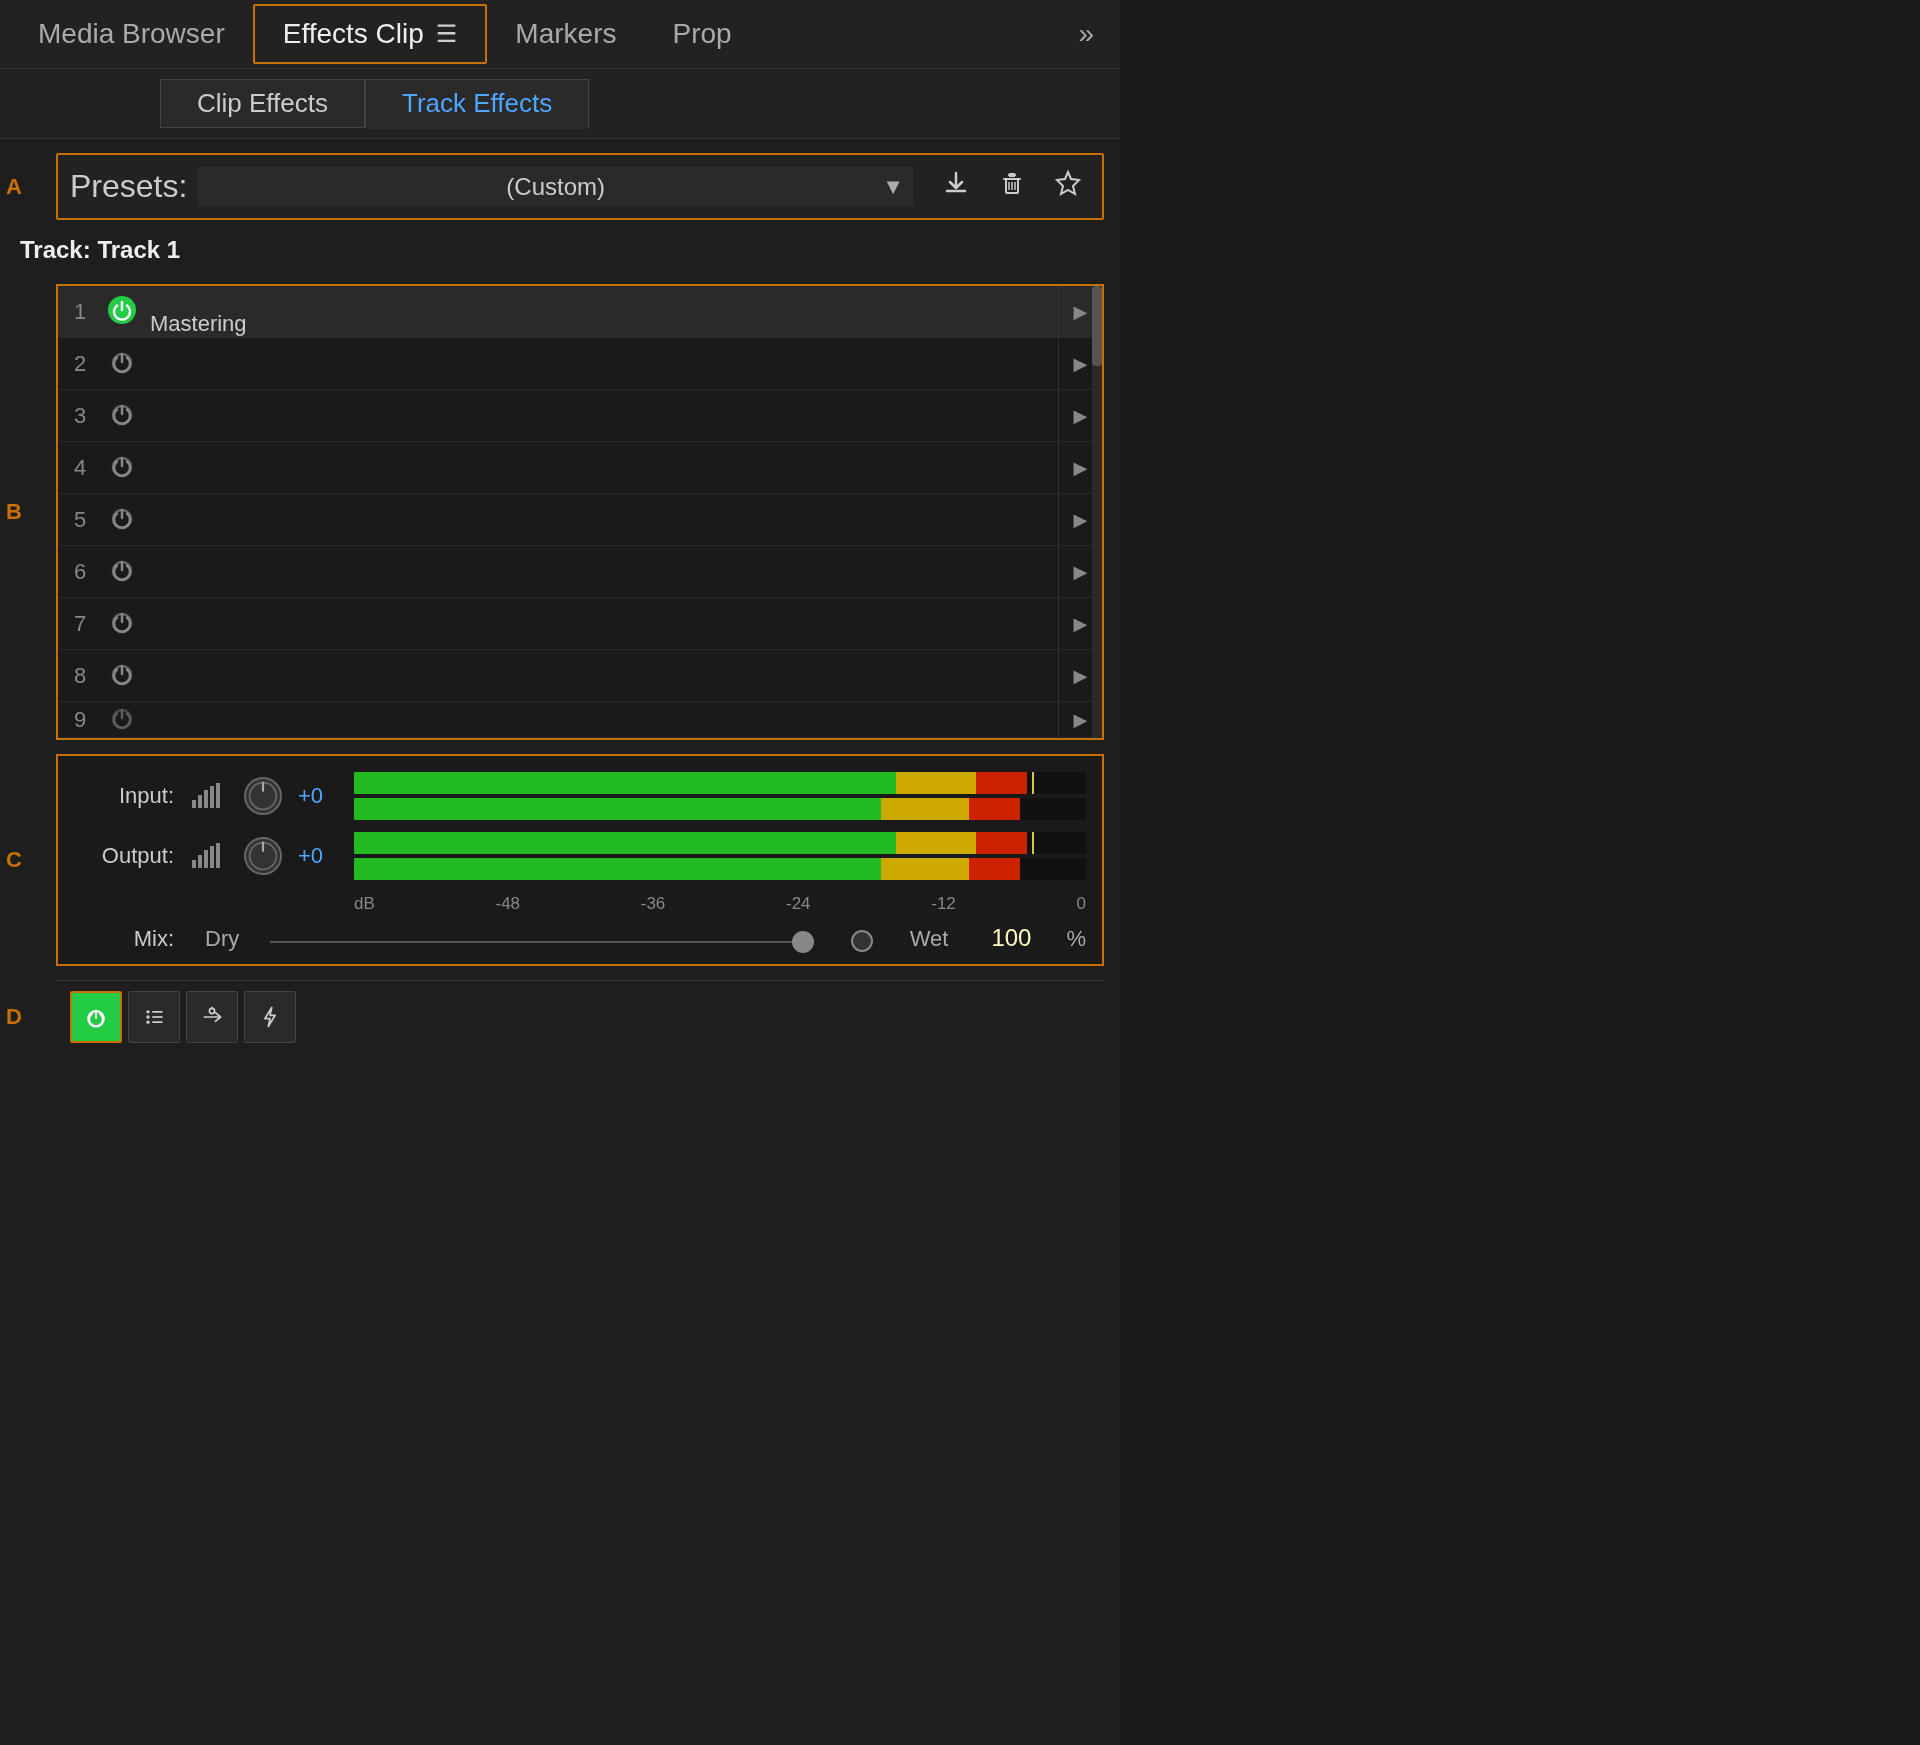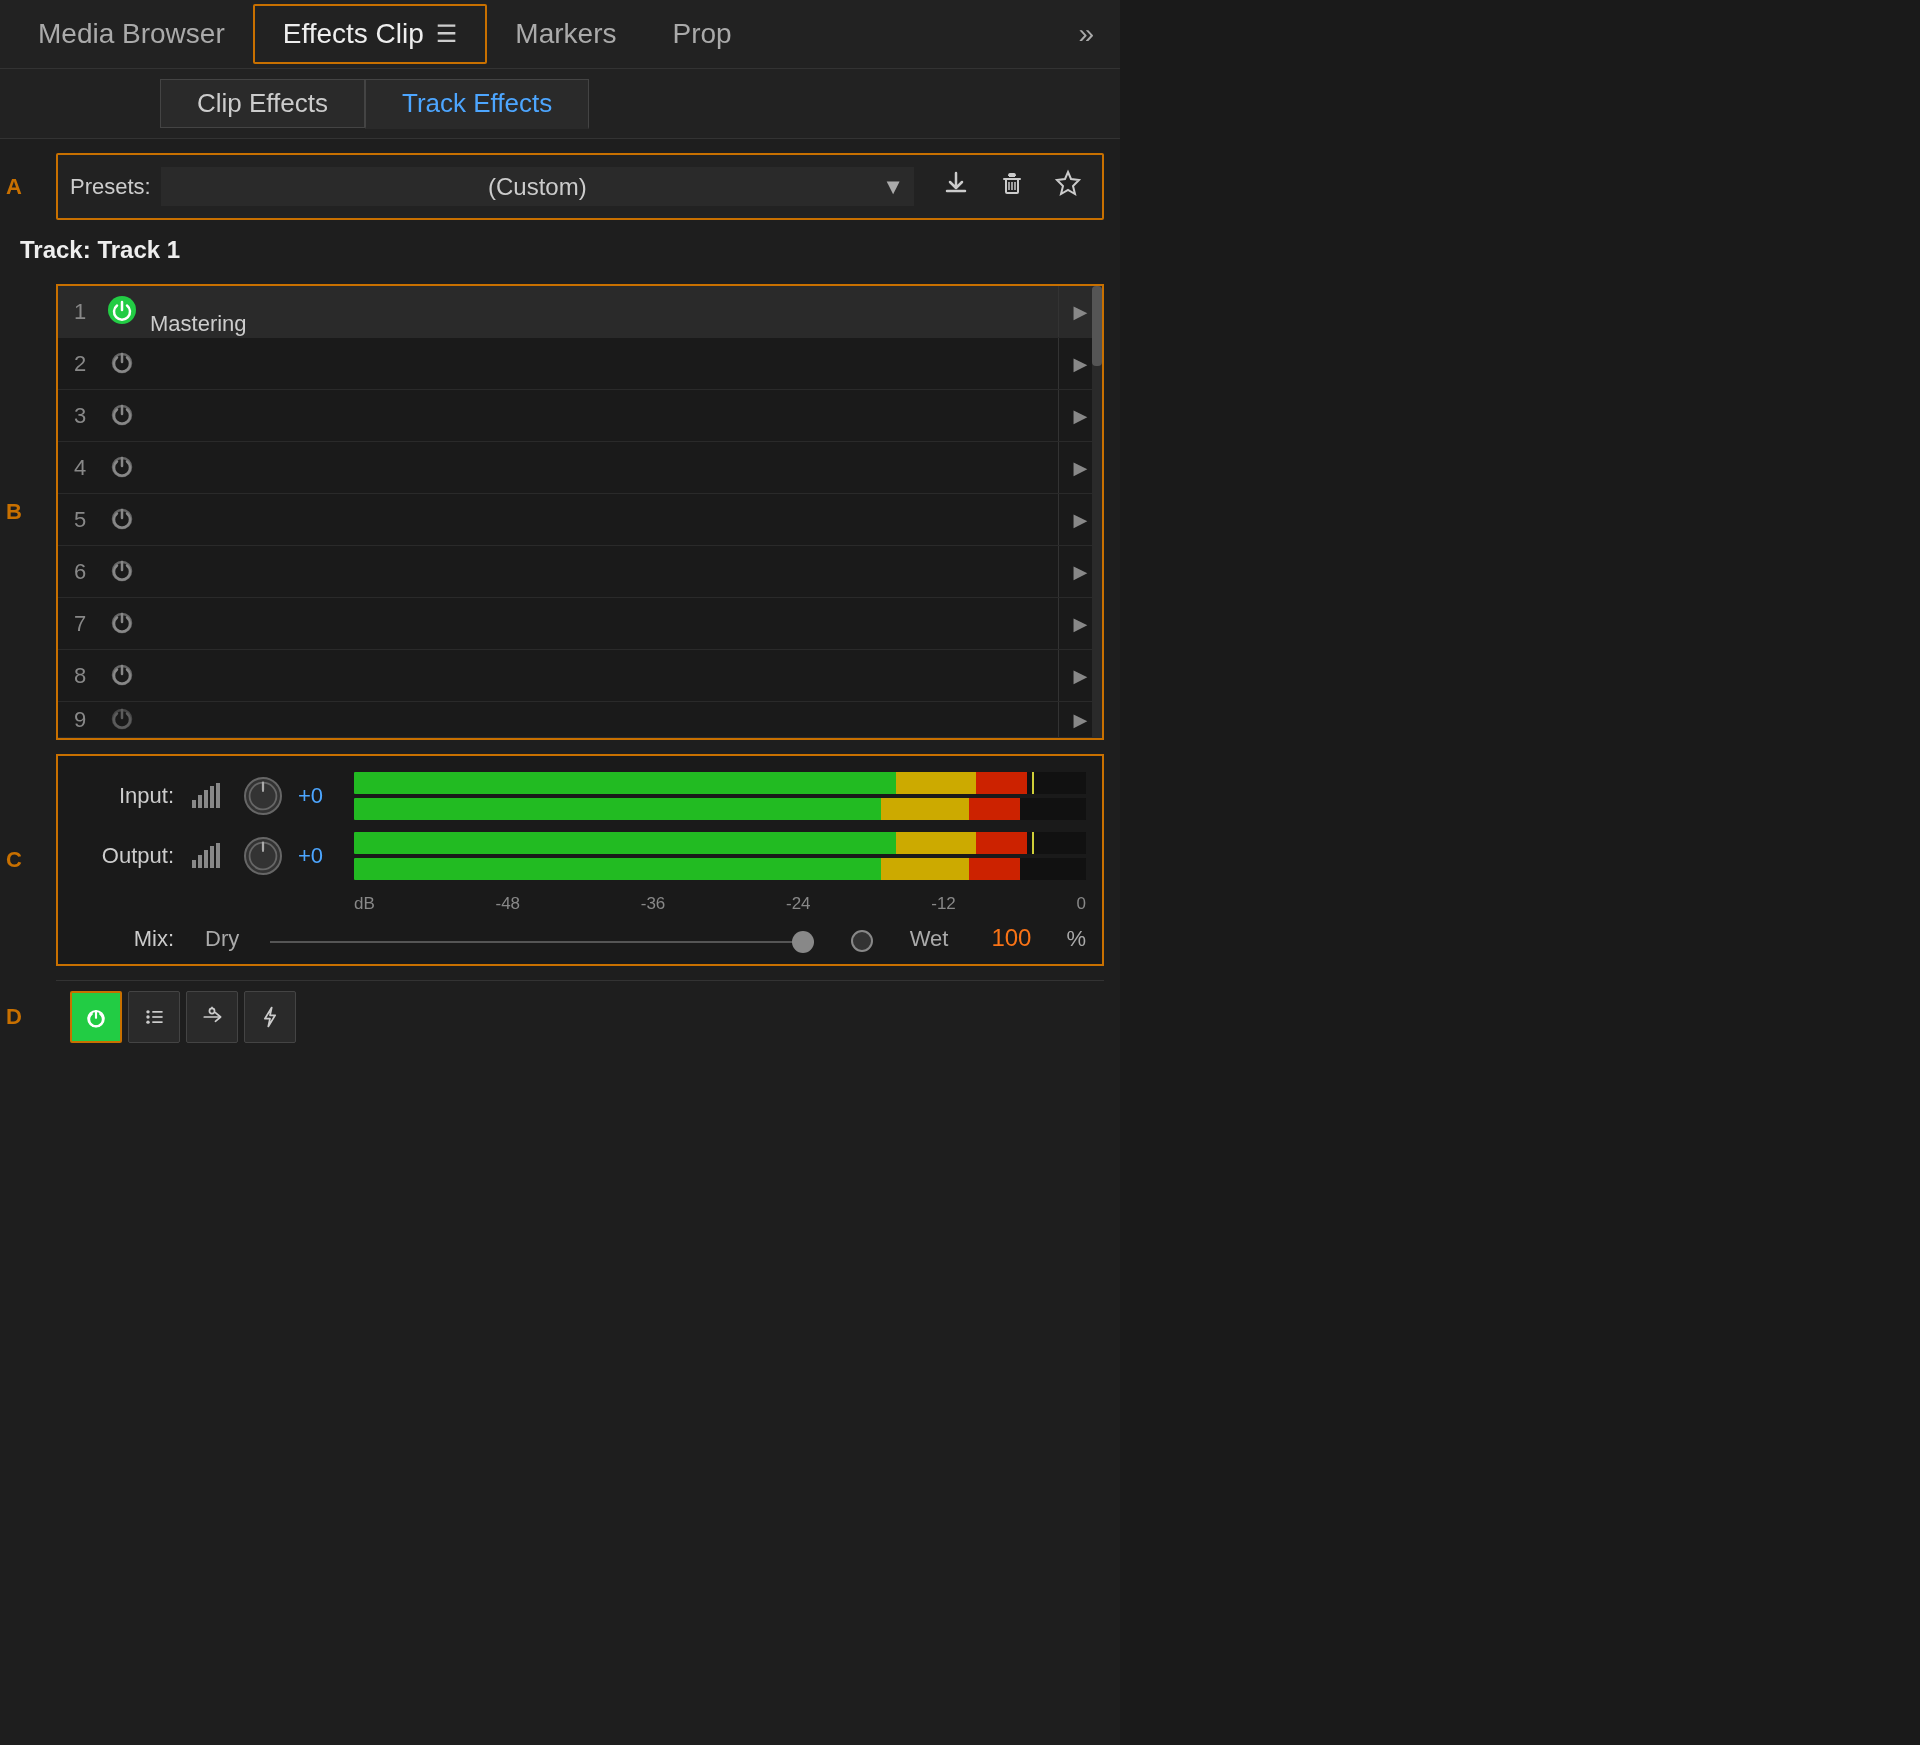--- a/index.html
+++ b/index.html
@@ -84,21 +84,21 @@
       display: flex;
       align-items: center;
       gap: 10px;
       margin-bottom: 16px;
       border: 2px solid #c87000;
       padding: 10px 12px;
       border-radius: 2px;
       background: #222;
     }
     .presets-label {
-      font-size: 22px;
+      font-size: 32px;
       color: #ccc;
       white-space: nowrap;
     }
     .presets-select {
       flex: 1;
       background: #2a2a2a;
       border: none;
       color: #ccc;
       font-size: 24px;
       padding: 6px 10px;
@@ -295,21 +295,21 @@
       border-radius: 50%;
       background: #888;
       cursor: pointer;
     }
     .mix-wet {
       font-size: 22px;
       color: #aaa;
     }
     .mix-percent-val {
       font-size: 24px;
-      color: #f97316;
+      color: #fef9c3;
     }
     .mix-percent-sym {
       font-size: 22px;
       color: #aaa;
     }
 
     
     .bottom-toolbar {
       display: flex;
       align-items: center;

